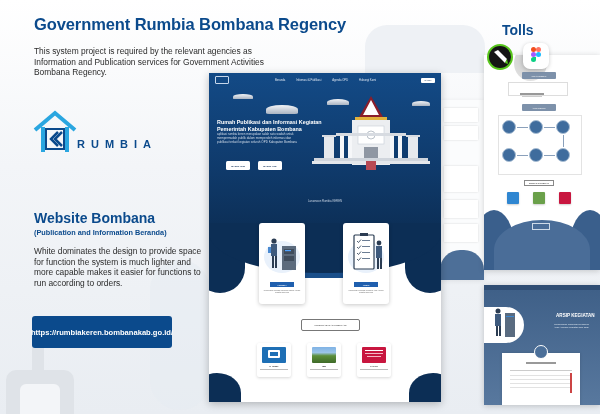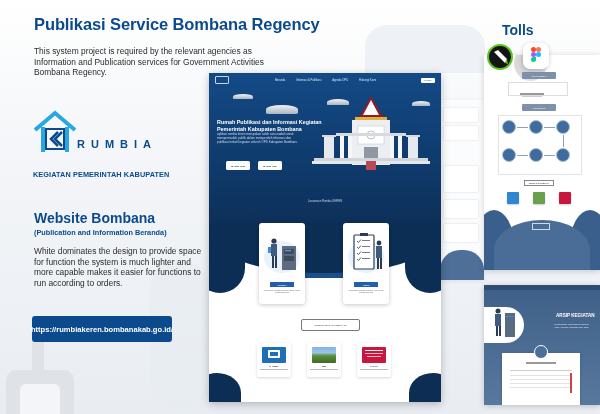--- a/index.html
+++ b/index.html
@@ -18,21 +18,21 @@
   .logo { position: absolute; left: 33px; top: 110px; width: 160px; height: 48px; }
   .logo-word1 { position: absolute; left: 42px; top: 10px; font-size: 19px; font-weight: bold; color: #0b4a8c; letter-spacing: .5px; }
   .logo-word2 { position: absolute; left: 44px; top: 28px; font-size: 11px; font-weight: bold; color: #0b4a8c; letter-spacing: 6px; }
   .logo-sub1, .logo-sub2 { position: absolute; left: 0; font-size: 7.3px; font-weight: bold; color: #0b4a8c; white-space: nowrap; letter-spacing: .1px; }
   .logo-sub1 { top: 51px; }
   .logo-sub2 { top: 60px; }
 
   .wd-title { position: absolute; left: 34px; top: 210px; font-size: 14px; font-weight: bold; color: #0b4a8c; }
   .wd-sub { position: absolute; left: 34px; top: 228px; font-size: 7.3px; font-weight: bold; color: #0b4a8c; }
   .wd-desc { position: absolute; left: 34px; top: 246px; width: 170px; font-size: 8.4px; line-height: 10.6px; color: #2b2b2b; }
-  .url-pill { position: absolute; left: 32px; top: 316px; width: 140px; height: 26px; background: #0b4a8c; border-radius: 3px; color: #fff; font-size: 7.6px; font-weight: bold; display: flex; align-items: center; justify-content: center; }
+  .url-pill { position: absolute; left: 32px; top: 316px; width: 140px; height: 32px; background: #0b4a8c; border-radius: 3px; color: #fff; font-size: 7.6px; font-weight: bold; display: flex; align-items: center; justify-content: center; }
 
   
   .mock { position: absolute; left: 209px; top: 73px; width: 232px; height: 329px; background: #fff; box-shadow: 0 2px 8px rgba(0,0,0,.25); overflow: hidden; }
   .hero { position: absolute; left: 0; top: 0; width: 232px; height: 160px; background: linear-gradient(180deg, #134a86 0%, #0f3a6b 60%, #0c2e55 100%); }
   .hero-bottom { position: absolute; left: 0; top: 150px; width: 232px; height: 50px; background: #0c2e55; border-radius: 0 0 110px 110px / 0 0 40px 40px; }
   .hero-lobe-l { position: absolute; left: -14px; top: 160px; width: 50px; height: 60px; background: #0c2e55; border-radius: 0 0 30px 30px; }
   .hero-lobe-r { position: absolute; right: -14px; top: 160px; width: 50px; height: 60px; background: #0c2e55; border-radius: 0 0 30px 30px; }
   .hero-lobe-mid { position: absolute; left: 78px; top: 175px; width: 76px; height: 30px; background: #1a4f8a; }
 
   .nav { position: absolute; left: 0; top: 0; width: 232px; height: 14px; display: flex; align-items: center; padding: 0 6px; }
@@ -93,34 +93,33 @@
 <body>
 
 <div class="bg-shapes">
   <div class="bg-blob" style="left:150px;top:260px;width:60px;height:150px;opacity:.5;"></div>
   <div class="bg-pipe" style="left:32px;top:338px;width:12px;height:40px;"></div>
   <div class="bg-pipe" style="left:6px;top:370px;width:68px;height:44px;border-radius:10px 10px 0 0;"></div>
   <div style="position:absolute;left:20px;top:384px;width:40px;height:30px;background:#f3f5f8;border-radius:6px 6px 0 0;"></div>
   <div class="ghost-top"></div>
 </div>
 
-<div class="title">Publikasi Service Bombana Regency</div>
+<div class="title">Government Rumbia Bombana Regency</div>
 <div class="intro">This system project is required by the relevant agencies as Information and Publication services for Government Activities Bombana Regency.</div>
 
 <div class="logo">
   <svg width="44" height="44" viewBox="0 0 44 44" style="position:absolute;left:0;top:0;">
     <path d="M2 20 L22 3 L42 20" fill="none" stroke="#2aa6e0" stroke-width="4"></path>
     <rect x="8" y="17" width="4" height="25" fill="#2aa6e0"></rect>
     <rect x="32" y="17" width="4" height="25" fill="#2aa6e0"></rect>
     <rect x="13" y="19" width="18" height="20" fill="none" stroke="#0b4a8c" stroke-width="2"></rect>
     <path d="M25 22 L18 29 L25 36" fill="none" stroke="#0b4a8c" stroke-width="2.5"></path>
     <path d="M29 22 L22 29 L29 36" fill="none" stroke="#0b4a8c" stroke-width="2.5"></path>
   </svg>
   <div class="logo-word2">RUMBIA</div>
-  <div class="logo-sub2">KEGIATAN PEMERINTAH KABUPATEN</div>
 </div>
 
 <div class="wd-title">Website Bombana</div>
 <div class="wd-sub">(Publication and Information Beranda)</div>
 <div class="wd-desc">White dominates the design to provide space for function the system is much lighter and more capable makes it easier for functions to run according to orders.</div>
 <a class="url-pill">https://rumbiakeren.bombanakab.go.id/</a>
 
 <div class="ghost-left">
   <div style="position:absolute;left:4px;top:8px;width:34px;height:14px;background:#fff;box-shadow:0 0 2px rgba(0,0,0,.15);"></div>
   <div style="position:absolute;left:4px;top:26px;width:34px;height:14px;background:#fff;box-shadow:0 0 2px rgba(0,0,0,.15);"></div>

